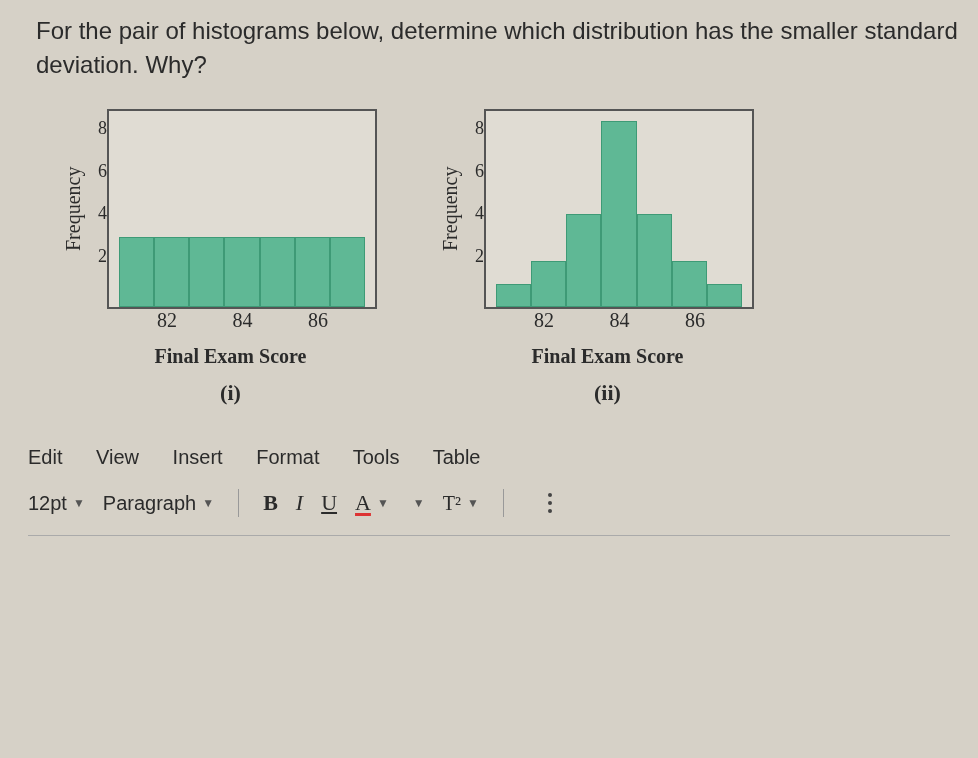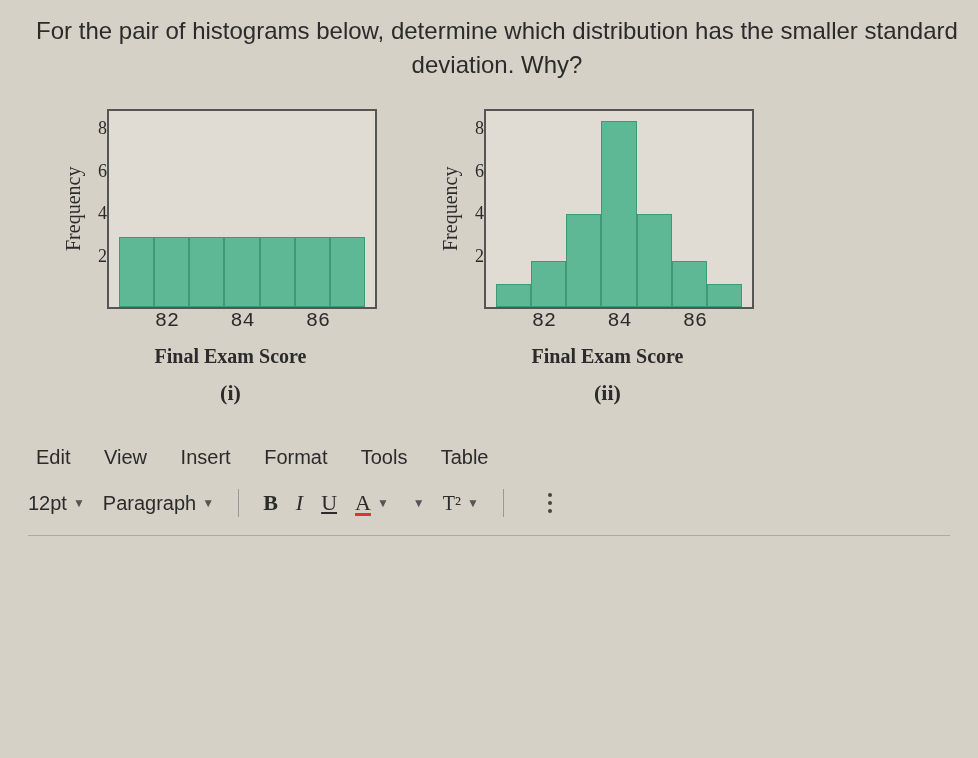--- a/index.html
+++ b/index.html
@@ -8,21 +8,20 @@
     height: 758px;
     background: #d6d1c7;
     font-family: Arial, Helvetica, sans-serif;
     color: #2b2b2b;
     overflow: hidden;
   }
   .question {
     padding: 14px 20px 8px 36px;
     font-size: 24px;
     line-height: 1.4;
-    text-align: center;
   }
   .charts-row {
     display: flex;
     justify-content: flex-start;
     gap: 60px;
     padding: 20px 40px 10px 60px;
   }
   .chart-container { display: flex; flex-direction: column; align-items: center; }
   .chart-frame { display: flex; align-items: flex-start; }
   .ylabel {
@@ -70,39 +69,39 @@
     flex: 1;
     background: #5fb895;
     border: 1px solid #3e9a76;
     margin: 0;
   }
   .xaxis {
     width: 270px;
     margin-left: 0;
     position: relative;
     height: 28px;
-    font-family: Liberation Mono, monospace;
+    font-family: Liberation Serif, serif;
     font-size: 20px;
   }
   .xlabel-wrap { display: flex; flex-direction: column; align-items: center; width: 270px; margin-left: 24px; }
   .xlabel {
     font-family: Georgia, 'Times New Roman', serif;
     font-size: 20px;
     font-weight: bold;
     margin-top: 8px;
   }
   .chart-letter {
     font-family: Georgia, 'Times New Roman', serif;
     font-size: 22px;
     font-weight: bold;
     margin-top: 12px;
   }
   .xaxis span { position: absolute; transform: translateX(-50%); }
   .editor-menu {
-    padding: 30px 28px 12px 36px;
+    padding: 30px 28px 12px 28px;
     font-size: 20px;
     color: #2b2b2b;
   }
   .editor-menu span { margin-right: 28px; cursor: pointer; }
   .toolbar {
     display: flex;
     align-items: center;
     padding: 8px 28px;
     gap: 18px;
     font-size: 20px;

